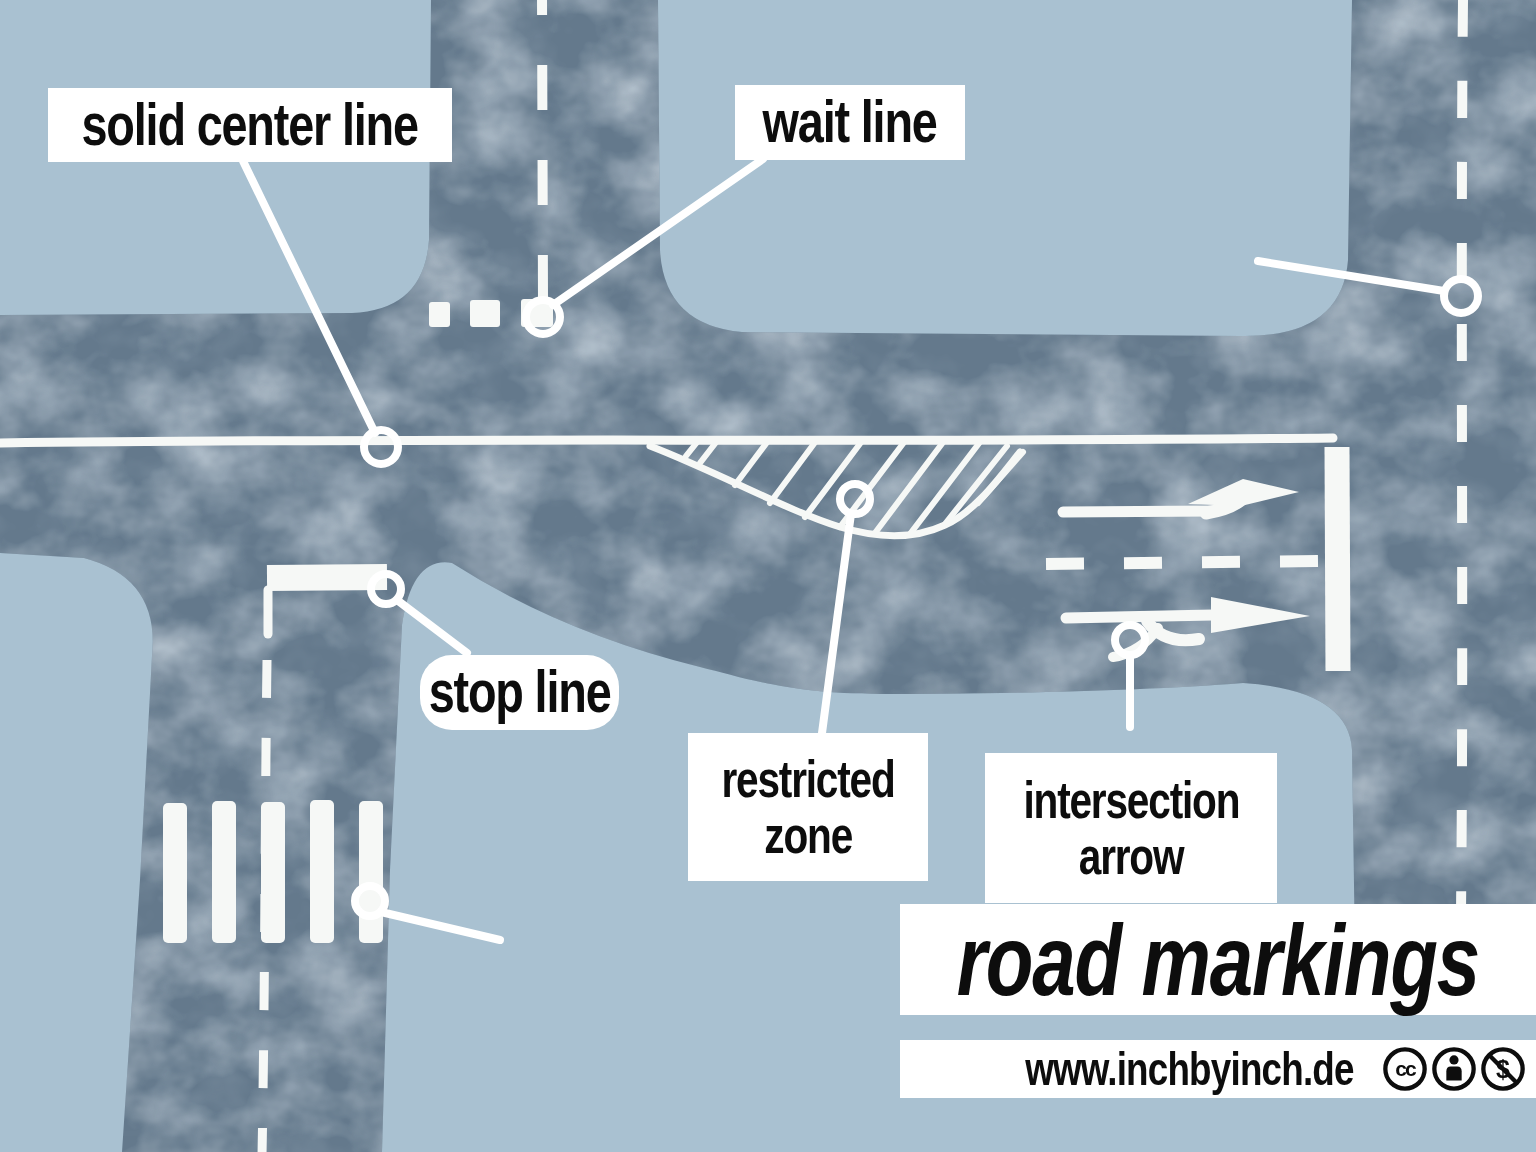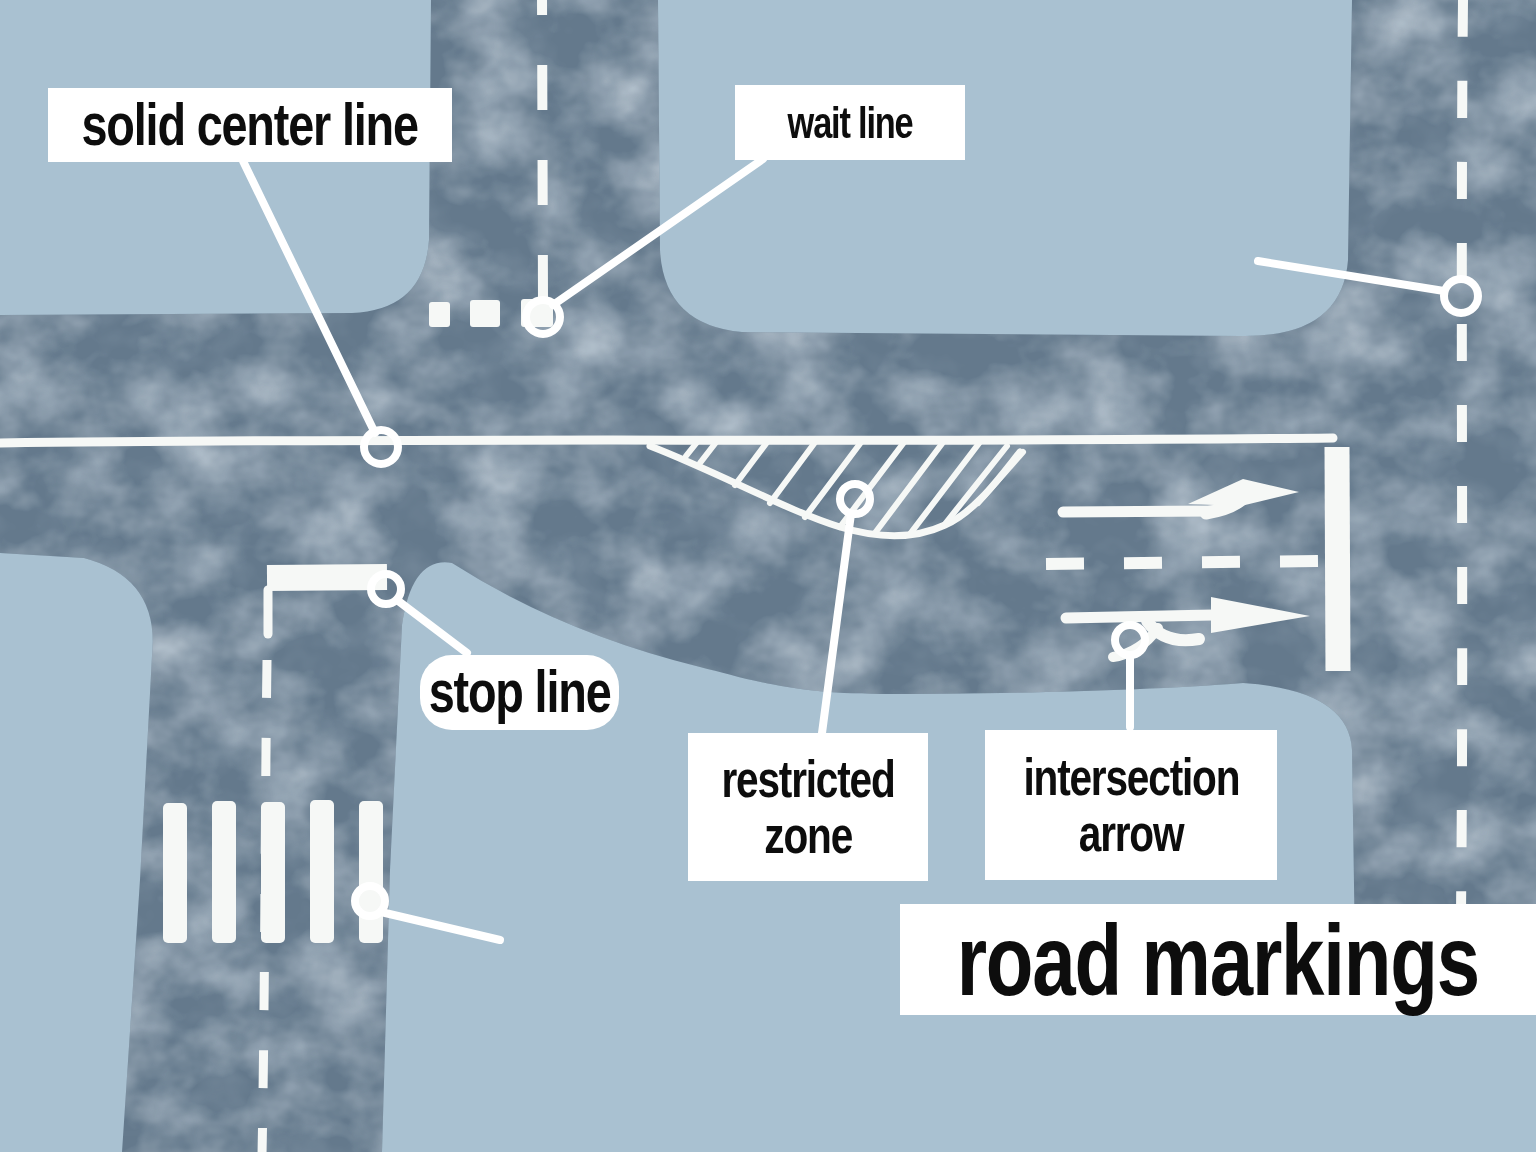--- a/index.html
+++ b/index.html
@@ -11,27 +11,27 @@
   .label-box{
     position:absolute;z-index:2;background:#ffffff;color:#0d0d0d;
     display:flex;flex-direction:column;align-items:center;justify-content:center;
     text-align:center;font-weight:700;
   }
   .cond{
     display:inline-block;transform:scaleX(0.78);transform-origin:50% 50%;
     letter-spacing:-1.5px;white-space:nowrap;line-height:1.08;
   }
   #box-solid-center-line{left:48px;top:88px;width:404px;height:74px;font-size:60px;}
-  #box-wait-line{left:735px;top:85px;width:230px;height:75px;font-size:44px;}
+  #box-wait-line{left:735px;top:85px;width:230px;height:75px;font-size:60px;}
   #box-lane-separation-line{left:818px;top:218px;width:445px;height:74px;font-size:60px;}
   #box-stop-line{left:420px;top:655px;width:199px;height:75px;font-size:60px;border-radius:32px;}
   #box-restricted-zone{left:688px;top:733px;width:240px;height:148px;font-size:52px;}
-  #box-intersection-arrow{left:985px;top:730px;width:292px;height:150px;font-size:52px;}
+  #box-intersection-arrow{left:985px;top:753px;width:292px;height:150px;font-size:52px;}
   #box-pedestrian-crossing{left:396px;top:937px;width:462px;height:84px;font-size:60px;}
-  #title-bar{left:900px;top:904px;width:636px;height:111px;font-size:100px;}
+  #title-bar{left:900px;top:904px;width:636px;height:111px;font-size:100px;font-style:italic;}
   #footer-bar{
     left:900px;top:1040px;width:636px;height:58px;font-size:46px;
     flex-direction:row;justify-content:flex-end;gap:10px;padding-right:10px;box-sizing:border-box;
   }
   #footer-bar .website{transform:scaleX(0.80);transform-origin:100% 50%;letter-spacing:-1px;white-space:nowrap;}
   .cc-icons{display:flex;align-items:center;gap:3px;margin-left:18px;}
   .cc-icons svg{display:block;}
 </style>
 </head>
 <body>
@@ -189,14 +189,33 @@
   <div class="label-box" id="box-intersection-arrow">
     <span class="cond">intersection</span>
     <span class="cond">arrow</span>
   </div>
 
 
   <div class="label-box" id="title-bar">
     <span class="cond">road markings</span>
   </div>
 
+  <div class="label-box" id="footer-bar">
+    <span class="website">www.inchbyinch.de</span>
+    <span class="cc-icons">
+      <svg width="46" height="46" viewBox="-24 -24 48 48">
+        <circle cx="0" cy="0" r="20.5" fill="#ffffff" stroke="#0d0d0d" stroke-width="4.5"></circle>
+        <text x="0" y="7.5" text-anchor="middle" font-family="Liberation Sans, sans-serif" font-size="22" font-weight="700" letter-spacing="-2" fill="#0d0d0d">cc</text>
+      </svg>
+      <svg width="46" height="46" viewBox="-24 -24 48 48">
+        <circle cx="0" cy="0" r="20.5" fill="#ffffff" stroke="#0d0d0d" stroke-width="4.5"></circle>
+        <circle cx="0" cy="-9.5" r="4.8" fill="#0d0d0d"></circle>
+        <path d="M-8,12 L-8,2.5 Q-8,-2.5 -3.5,-2.5 L3.5,-2.5 Q8,-2.5 8,2.5 L8,12 Z" fill="#0d0d0d"></path>
+      </svg>
+      <svg width="46" height="46" viewBox="-24 -24 48 48">
+        <circle cx="0" cy="0" r="20.5" fill="#ffffff" stroke="#0d0d0d" stroke-width="4.5"></circle>
+        <text x="0" y="9" text-anchor="middle" font-family="Liberation Sans, sans-serif" font-size="26" font-weight="700" fill="#0d0d0d">$</text>
+        <line x1="-14" y1="-14" x2="14" y2="14" stroke="#0d0d0d" stroke-width="4.5"></line>
+      </svg>
+    </span>
+  </div>
 
 </div>
 
 </body></html>

